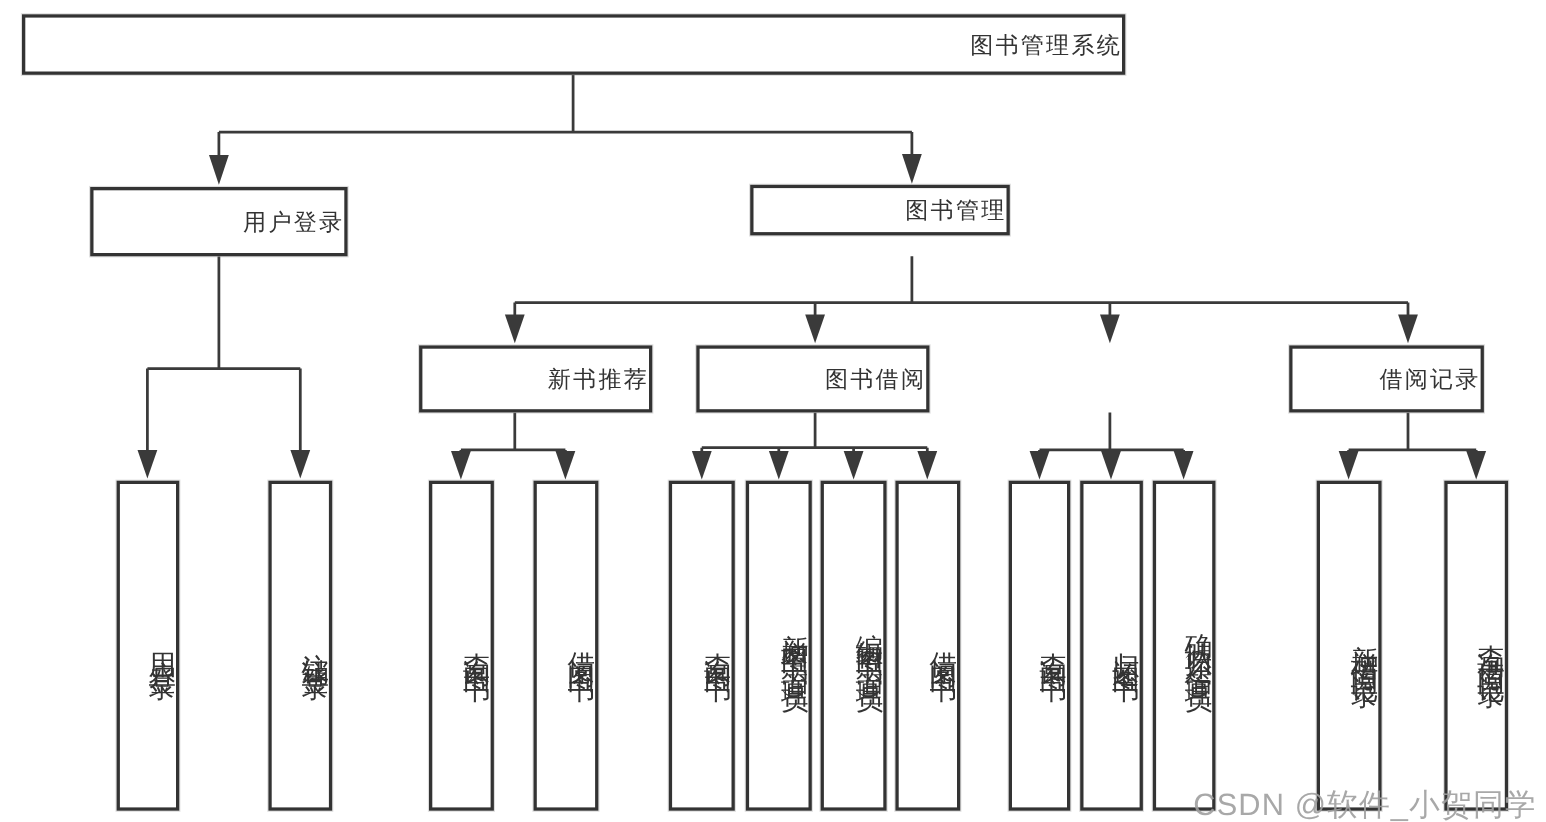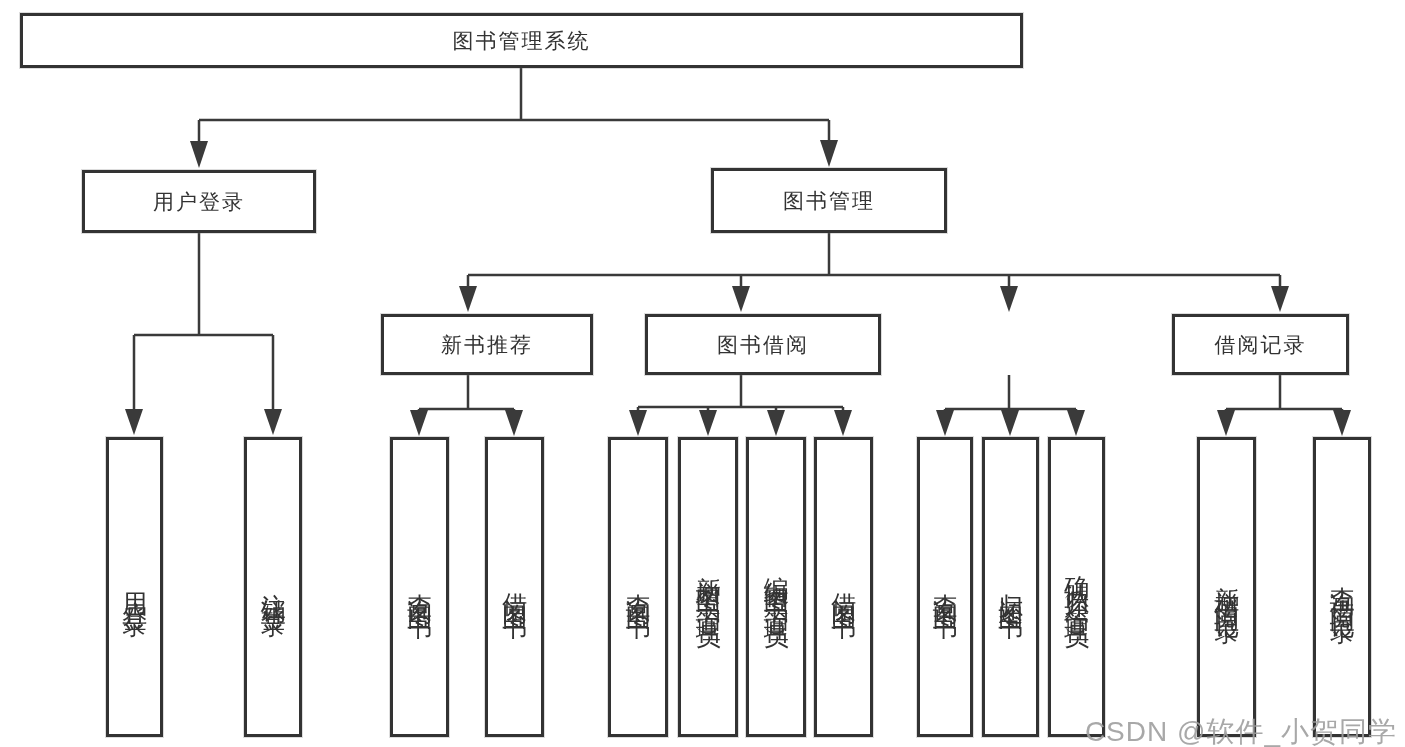--- a/index.html
+++ b/index.html
@@ -23,21 +23,21 @@
     z-index: 1;
   }
   .node {
     position: absolute;
     box-sizing: border-box;
     border: 3px solid #333333;
     background: #ffffff;
     color: #333333;
     display: flex;
     align-items: center;
-    justify-content: center;
+    justify-content: flex-end;
     z-index: 2;
     box-shadow: 0 0 0 1px rgba(120,120,120,0.25);
   }
   .node.h {
     font-size: 21px;
     font-weight: 500;
     letter-spacing: 2px;
     white-space: nowrap;
   }
   .node.root { font-size: 21px; }
@@ -46,23 +46,23 @@
     text-orientation: mixed;
     font-size: 25px;
     font-weight: 500;
     letter-spacing: 7px;
     line-height: 1.1;
     white-space: nowrap;
   }
   
   .n-root            { left: 20px;   top: 13px;  width: 1003px; height: 55px; }
   .n-user-login      { left: 82px;   top: 170px; width: 234px;  height: 63px; }
-  .n-book-mgmt       { left: 711px;  top: 168px; width: 236px;  height: 65px; }
+  .n-book-mgmt       { left: 682px;  top: 168px; width: 236px;  height: 46px; }
   .n-new-book        { left: 381px;  top: 314px; width: 212px;  height: 61px; }
-  .n-book-borrow     { left: 633px;  top: 314px; width: 236px;  height: 61px; margin-left: 12px; }
+  .n-book-borrow     { left: 633px;  top: 314px; width: 212px;  height: 61px; }
   .n-current-borrow  { left: 902px;  top: 314px; width: 215px;  height: 61px; }
   .n-borrow-records  { left: 1172px; top: 314px; width: 177px;  height: 61px; }
   .n-l1  { left: 106px;  top: 437px; width: 57px; height: 300px; }
   .n-l2  { left: 244px;  top: 437px; width: 58px; height: 300px; }
   .n-l3  { left: 390px;  top: 437px; width: 59px; height: 300px; }
   .n-l4  { left: 485px;  top: 437px; width: 59px; height: 300px; }
   .n-l5  { left: 608px;  top: 437px; width: 60px; height: 300px; }
   .n-l6  { left: 678px;  top: 437px; width: 60px; height: 300px; }
   .n-l7  { left: 746px;  top: 437px; width: 60px; height: 300px; }
   .n-l8  { left: 814px;  top: 437px; width: 59px; height: 300px; }

